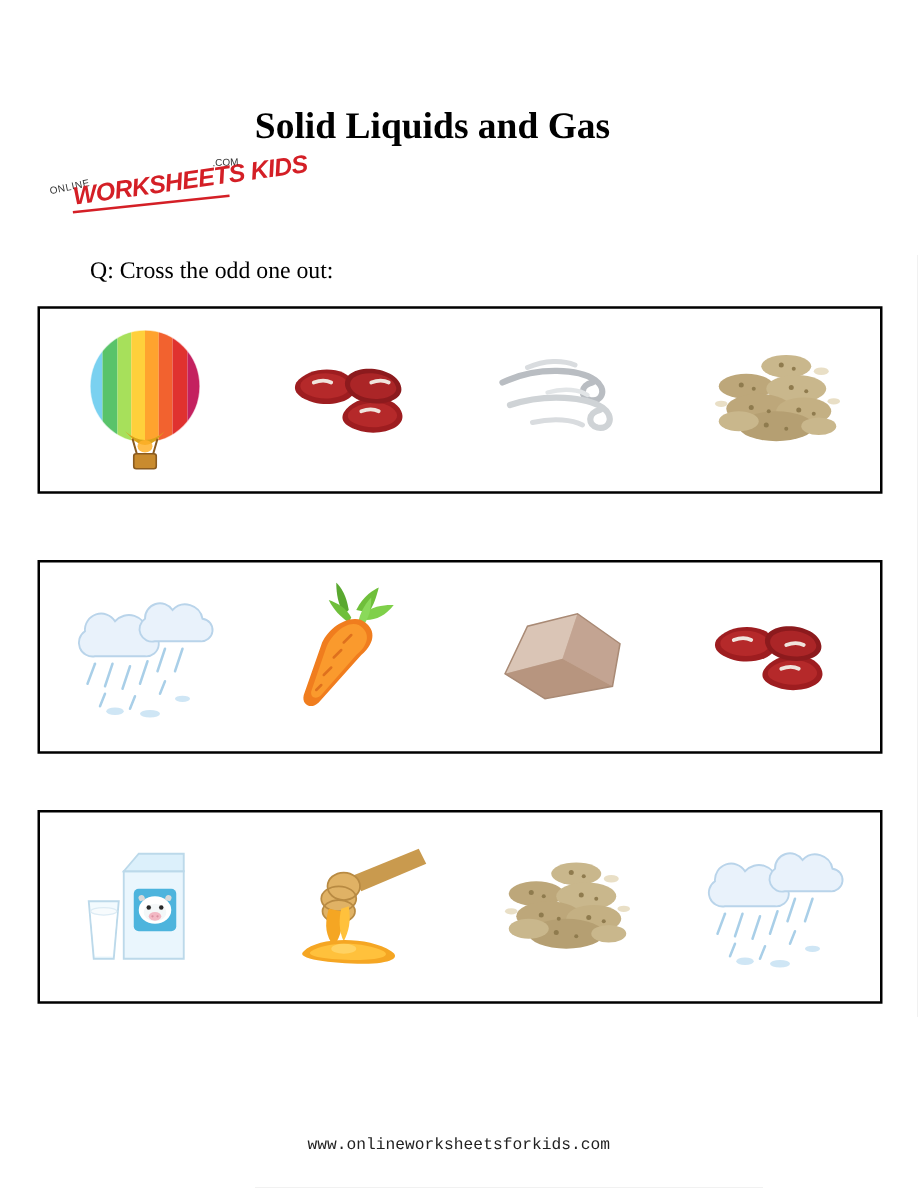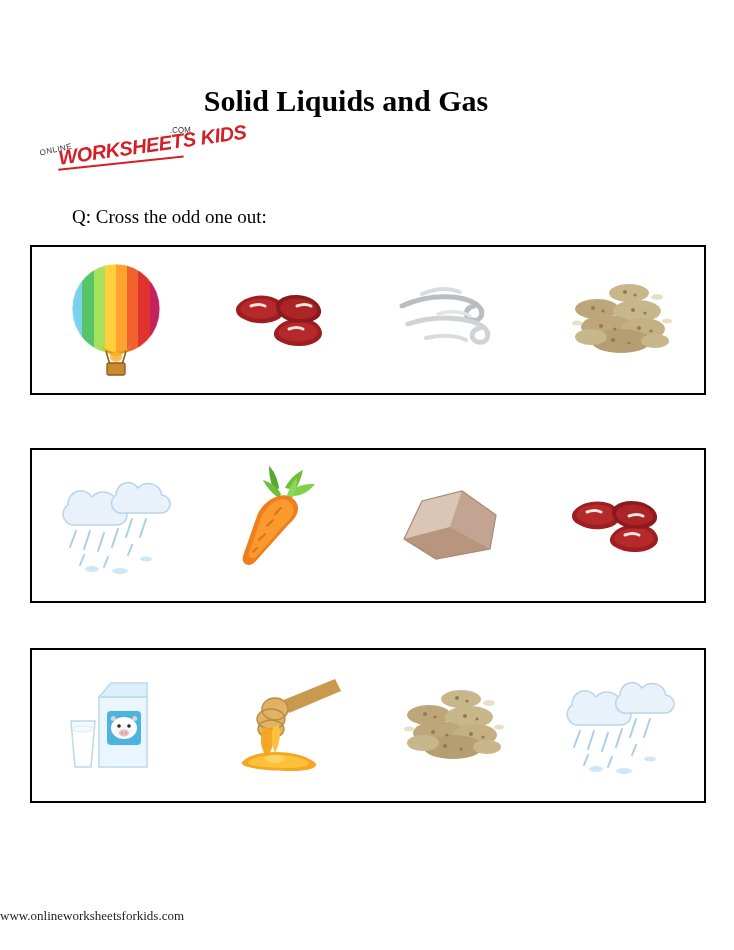--- a/index.html
+++ b/index.html
@@ -118,21 +118,22 @@
     justify-content: center;
   }
   .art { display: block; }
 
   
   .footer {
     position: absolute;
     left: 0;
     top: 908px;
     width: 734px;
-    font-family: Liberation Serif, serif;
+    text-align: center;
+    font-family: Liberation Mono, monospace;
     font-size: 13px;
     color: #222;
   }
 </style>
 </head>
 <body>
 
 <div class="page">
 
   <div class="logo">

